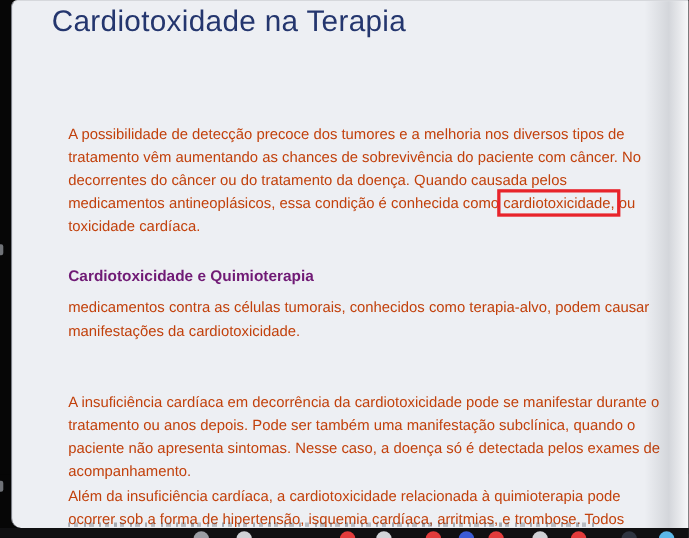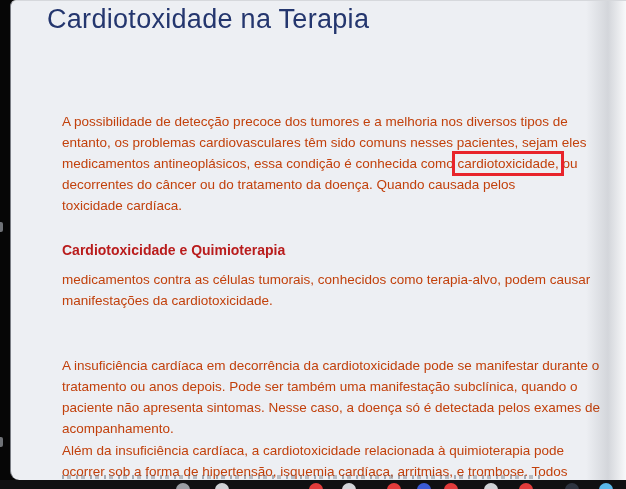--- a/index.html
+++ b/index.html
@@ -61,21 +61,21 @@
     color: #c2410c;
     font-size: 13.5px;
     line-height: 21px;
   }
   .para .line { white-space: nowrap; }
   .p1 { top: 110px; }
   .subheading {
     position: absolute;
     left: 51px;
     top: 239px;
-    color: #b91c1c;
+    color: #701a75;
     font-size: 14px;
     font-weight: 700;
     line-height: 21px;
     white-space: nowrap;
   }
   .p2 { top: 268px; }
   .p3 { top: 354px; }
   .p4 { top: 439px; }
   
   .annotated-term {
@@ -134,23 +134,23 @@
   <span class="left-strip-notch notch-2"></span>
 
   <div class="panel">
 
     <div class="article-title">
       <div>Cardiotoxidade na Terapia</div>
     </div>
 
     <div class="para p1">
       <div class="line">A possibilidade de detecção precoce dos tumores e a melhoria nos diversos tipos de</div>
-      <div class="line">entanto, os problemas cardiovasculares têm sido comuns nesses pacientes, sejam eles</div>
+      <div class="line">tratamento vêm aumentando as chances de sobrevivência do paciente com câncer. No</div>
+      <div class="line">decorrentes do câncer ou do tratamento da doença. Quando causada pelos</div>
       <div class="line"><span>medicamentos antineoplásicos, essa condição é conhecida como </span><span class="annotated-term">cardiotoxicidade,</span><span> ou</span></div>
-      <div class="line">decorrentes do câncer ou do tratamento da doença. Quando causada pelos</div>
       <div class="line">toxicidade cardíaca.</div>
     </div>
 
     <div class="subheading">Cardiotoxicidade e Quimioterapia</div>
 
     <div class="para p2">
       <div class="line">medicamentos contra as células tumorais, conhecidos como terapia-alvo, podem causar</div>
       <div class="line">manifestações da cardiotoxicidade.</div>
     </div>
 

